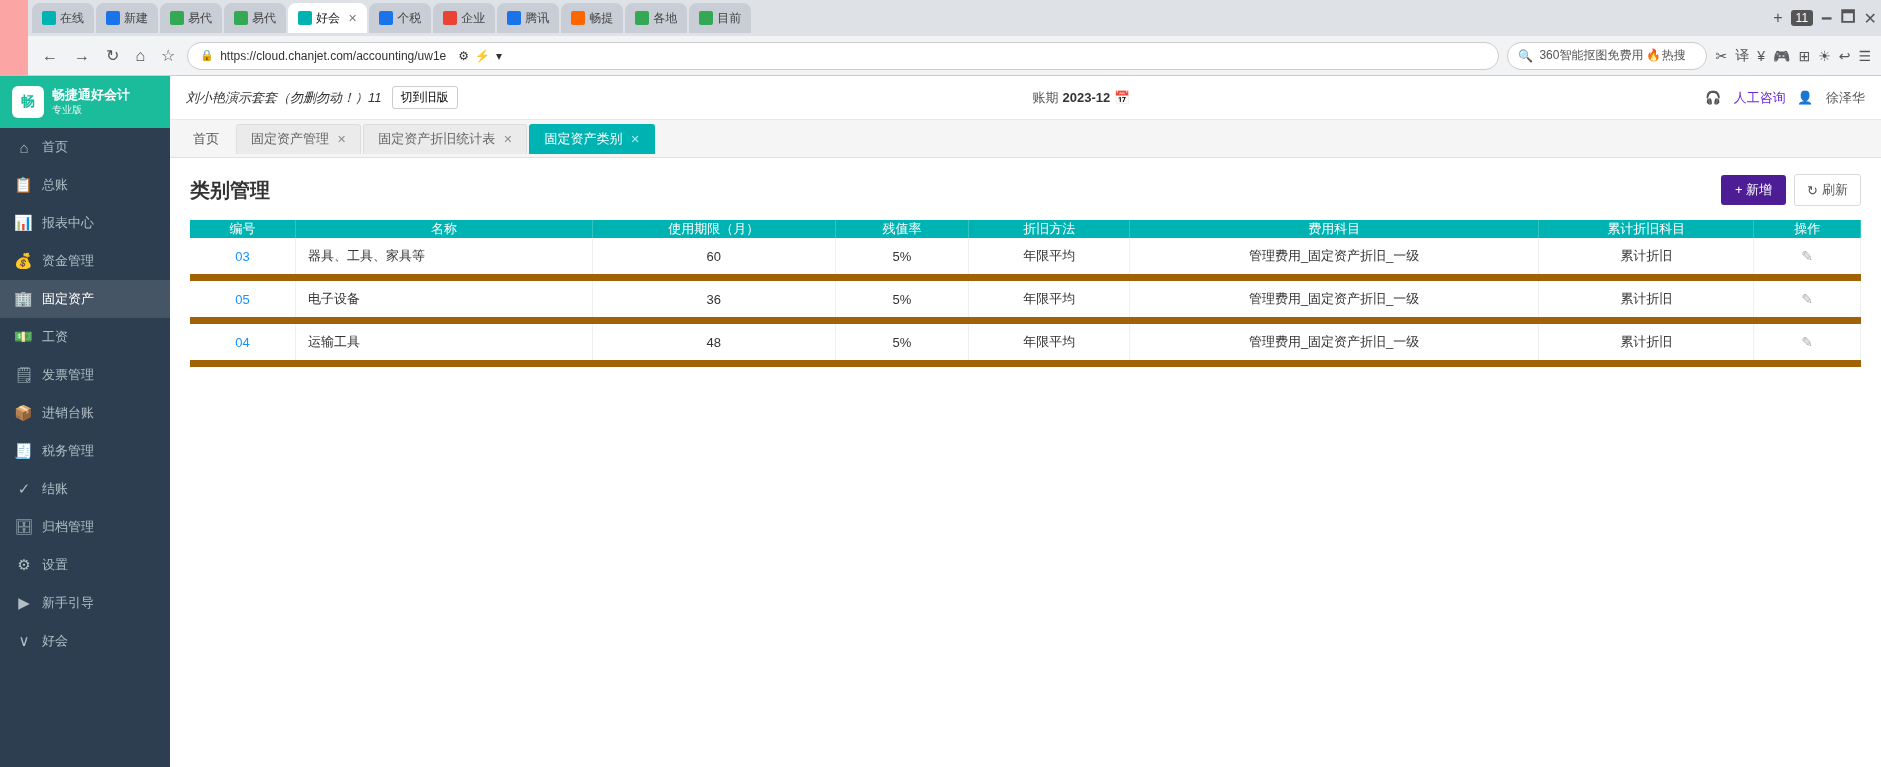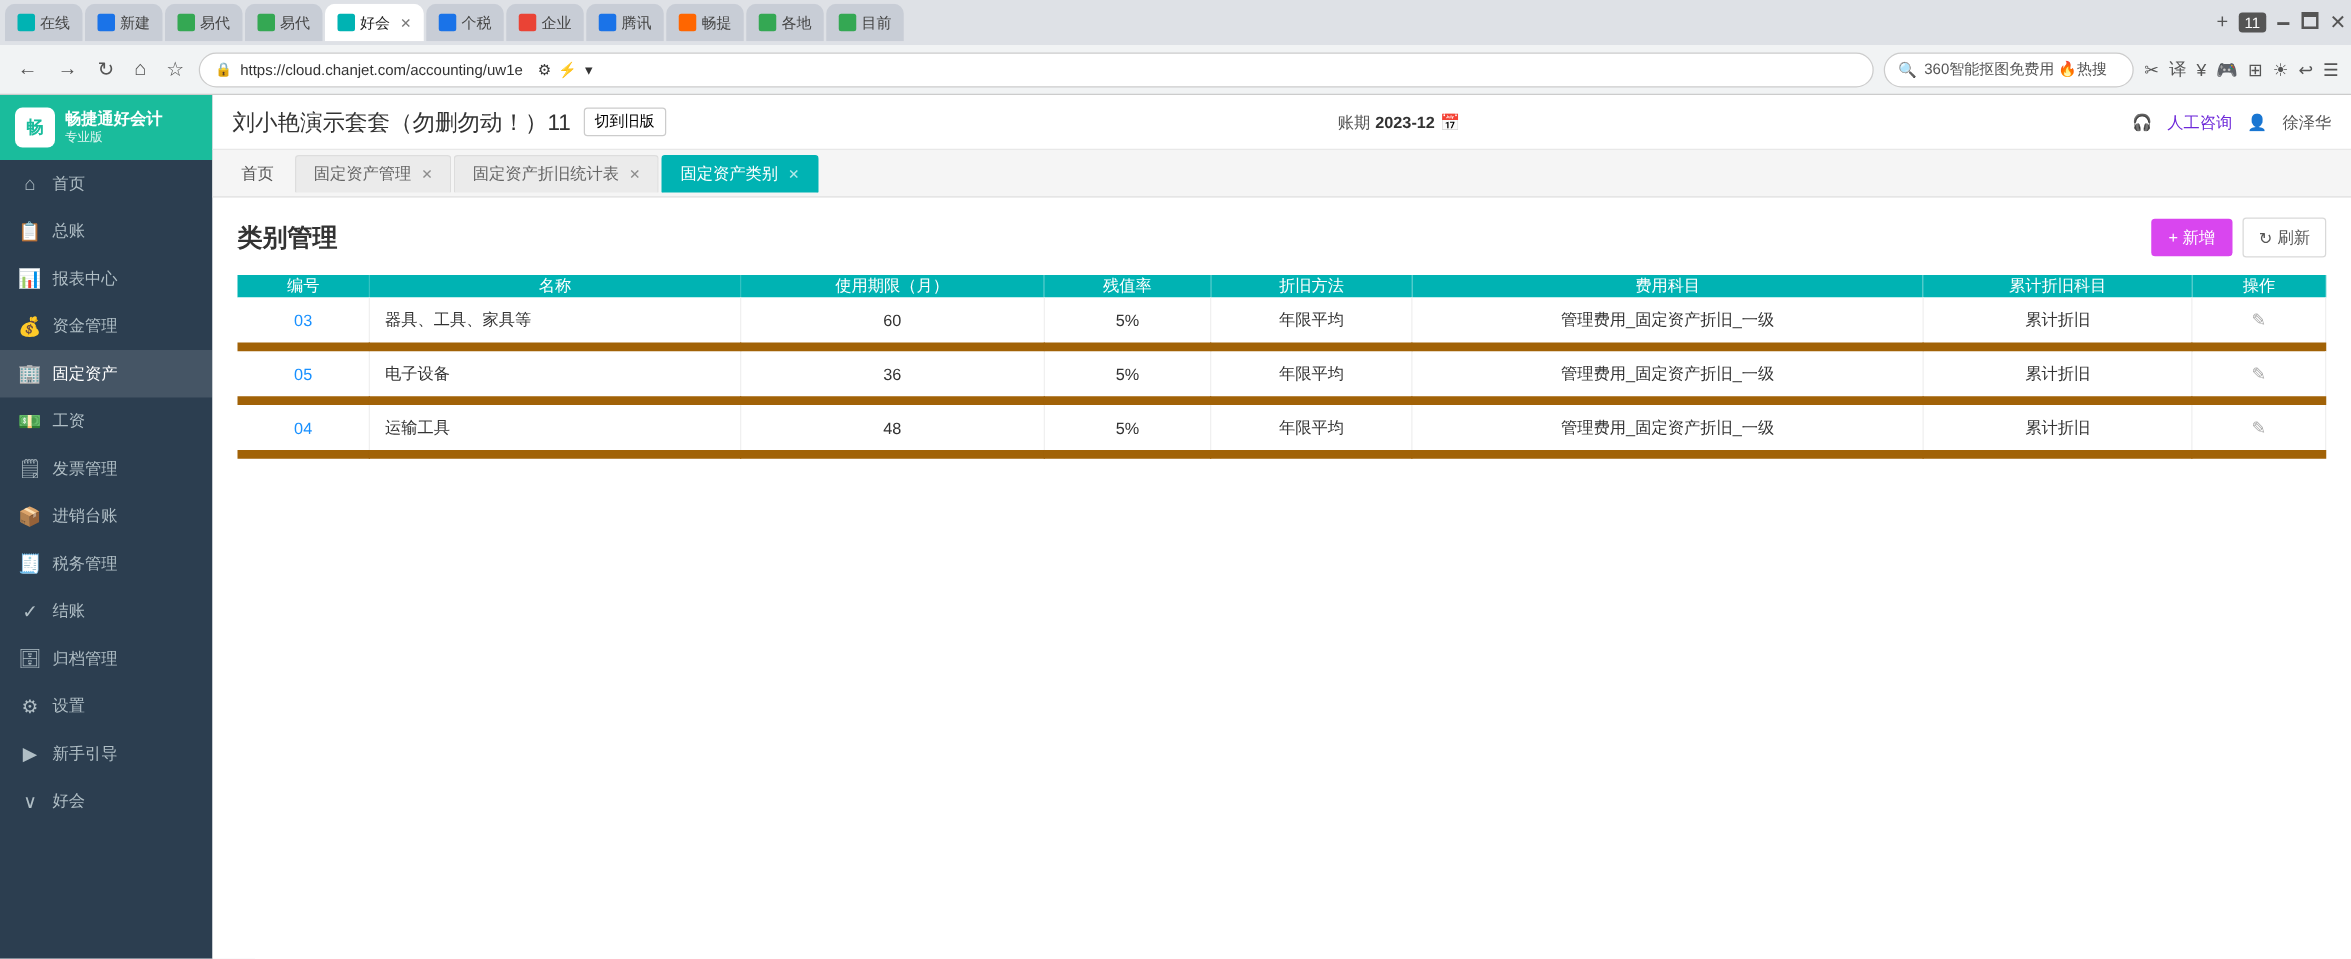--- a/index.html
+++ b/index.html
@@ -1,19 +1,19 @@
 <!DOCTYPE html>
 <html><head>
   <meta charset="utf-8">
   <style>
     * { box-sizing: border-box; margin: 0; padding: 0; }
     body { font-family: "Microsoft YaHei", "PingFang SC", sans-serif; font-size: 13px; background: #f0f2f5; }
 
     
-    .browser-chrome { background: #c4b5fd; width: 100%; }
+    .browser-chrome { background: #fca5a5; width: 100%; padding-left: 28px; }
     .tab-bar { display: flex; align-items: center; height: 36px; background: #dee1e6; padding: 0 4px; gap: 2px; overflow: hidden; }
     .browser-tab { display: flex; align-items: center; height: 30px; padding: 0 10px; border-radius: 8px 8px 0 0; font-size: 12px; background: #c8cdd6; color: #444; white-space: nowrap; gap: 4px; max-width: 160px; overflow: hidden; }
     .browser-tab.active { background: #fff; color: #222; }
     .browser-tab .tab-favicon { width: 14px; height: 14px; border-radius: 2px; display: inline-block; flex-shrink: 0; }
     .browser-tab .tab-close { margin-left: 4px; opacity: 0.6; font-size: 11px; cursor: pointer; }
     .tab-favicon-blue { background: #1a73e8; }
     .tab-favicon-green { background: #34a853; }
     .tab-favicon-teal { background: #00b3b3; }
     .tab-favicon-red { background: #ea4335; }
     .tab-favicon-orange { background: #ff6600; }
@@ -41,40 +41,40 @@
     .sidebar-menu { flex: 1; }
     .sidebar-item { display: flex; align-items: center; gap: 8px; padding: 10px 14px; color: #b0bec5; cursor: pointer; font-size: 13px; transition: background 0.15s; }
     .sidebar-item.active { background: rgba(255,255,255,0.12); color: #fff; }
     .sidebar-item .si-icon { font-size: 15px; width: 20px; text-align: center; }
 
     
     .main-content { flex: 1; display: flex; flex-direction: column; background: #fff; overflow: hidden; }
 
     
     .top-bar { display: flex; align-items: center; height: 44px; background: #fff; border-bottom: 1px solid #e8e8e8; padding: 0 16px; gap: 10px; }
-    .company-info { display: flex; align-items: flex-end; gap: 6px; font-size: 18px; color: #333; }
+    .company-info { display: flex; align-items: flex-end; gap: 6px; font-size: 13px; color: #333; font-style: italic; }
     .period-box { display: flex; align-items: center; gap: 4px; color: #555; font-size: 13px; margin-left: auto; }
     .top-bar-actions { display: flex; align-items: center; gap: 12px; color: #555; font-size: 13px; }
     .switch-btn { border: 1px solid #ccc; border-radius: 3px; padding: 2px 8px; font-size: 12px; cursor: pointer; background: #fff; }
 
     
     .page-tabs { display: flex; align-items: center; height: 38px; background: #f5f5f5; border-bottom: 1px solid #e0e0e0; padding: 0 8px; gap: 0; }
     .page-tab { display: flex; align-items: center; height: 30px; padding: 0 14px; font-size: 13px; cursor: pointer; border: 1px solid transparent; border-bottom: none; background: #fff; margin-right: 2px; border-radius: 3px 3px 0 0; color: #666; gap: 6px; }
     .page-tab:not(.active) { background: #ebebeb; border-color: #ddd; }
     .page-tab.active { background: #00b3b3; color: #fff; border-color: #00b3b3; }
     .page-tab .tab-x { font-size: 11px; opacity: 0.7; margin-left: 2px; }
     .page-tab-plain { background: transparent !important; border-color: transparent !important; color: #555 !important; }
 
     
     .content-area { flex: 1; padding: 16px 20px; overflow-y: auto; }
 
     
     .page-title-bar { display: flex; align-items: center; justify-content: space-between; margin-bottom: 14px; }
     .page-title { font-size: 20px; font-weight: bold; color: #333; }
-    .btn-add { background: #d946ef; color: #fff; border: none; border-radius: 3px; padding: 6px 14px; font-size: 13px; cursor: pointer; display: flex; align-items: center; gap: 4px; }
+    .btn-add { background: #4c1d95; color: #fff; border: none; border-radius: 3px; padding: 6px 14px; font-size: 13px; cursor: pointer; display: flex; align-items: center; gap: 4px; }
     .btn-refresh { background: #fff; color: #555; border: 1px solid #d9d9d9; border-radius: 3px; padding: 6px 12px; font-size: 13px; cursor: pointer; display: flex; align-items: center; gap: 4px; margin-left: 8px; }
     .title-actions { display: flex; align-items: center; }
 
     
     .data-table { width: 100%; border-collapse: collapse; font-size: 13px; }
     .data-table thead tr { background: #00b3b3; color: #fff; }
     .data-table thead th { padding: 0 12px; text-align: center; font-weight: normal; border-right: 1px solid rgba(255,255,255,0.2); margin-top: 24px; }
     .data-table tbody tr { background: #fff; border-bottom: 7px solid #a16207; }
     .data-table tbody td { padding: 9px 12px; text-align: center; color: #333; border-right: 1px solid #f0f0f0; }
     .data-table tbody td.code { color: #1890ff; cursor: pointer; }

